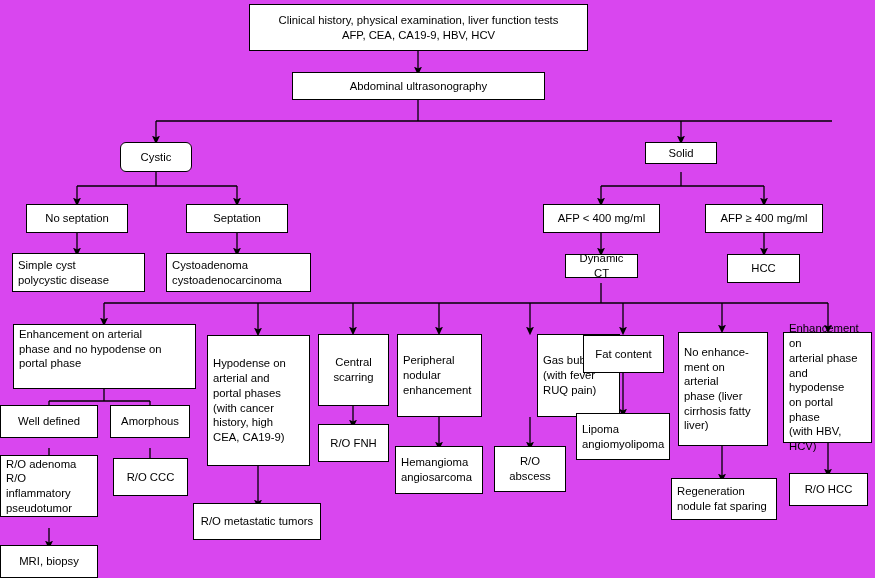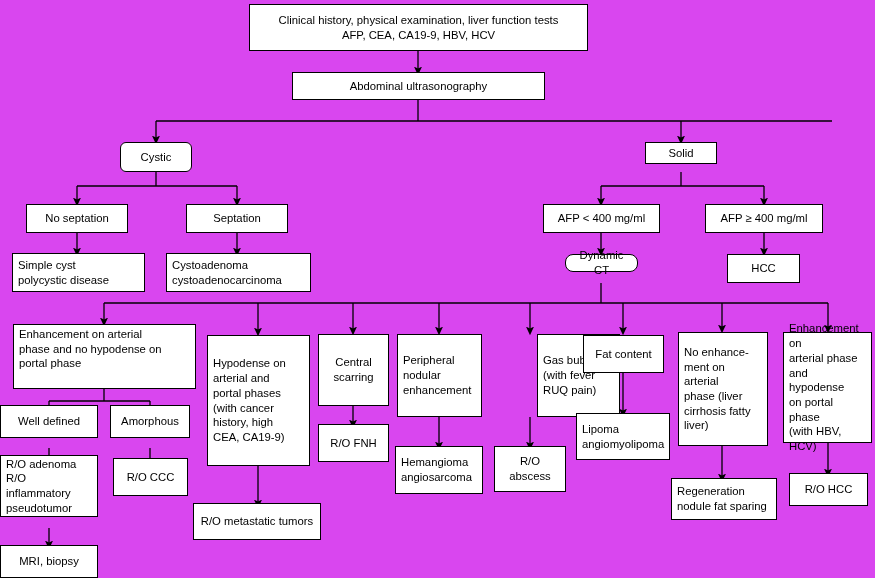--- a/index.html
+++ b/index.html
@@ -130,21 +130,21 @@
   <div class="node lc" style="left:12px;top:253px;width:133px;height:39px;">Simple cyst
 polycystic disease</div>
 
   <div class="node lc" style="left:166px;top:253px;width:145px;height:39px;">Cystoadenoma
 cystoadenocarcinoma</div>
 
   <div class="node c" style="left:543px;top:204px;width:117px;height:29px;">AFP &lt; 400 mg/ml</div>
 
   <div class="node c" style="left:705px;top:204px;width:118px;height:29px;">AFP ≥ 400 mg/ml</div>
 
-  <div class="node c" style="left:565px;top:254px;width:73px;height:18px;border-radius:8px;">Dynamic CT</div>
+  <div class="node c" style="left:565px;top:254px;width:73px;height:24px;">Dynamic CT</div>
 
   <div class="node c" style="left:727px;top:254px;width:73px;height:29px;">HCC</div>
 
   <div class="node lt" style="left:13px;top:324px;width:183px;height:65px;">Enhancement on arterial
 phase and no hypodense on
 portal phase</div>
 
   <div class="node lc" style="left:207px;top:335px;width:103px;height:131px;">Hypodense on
 arterial and
 portal phases

